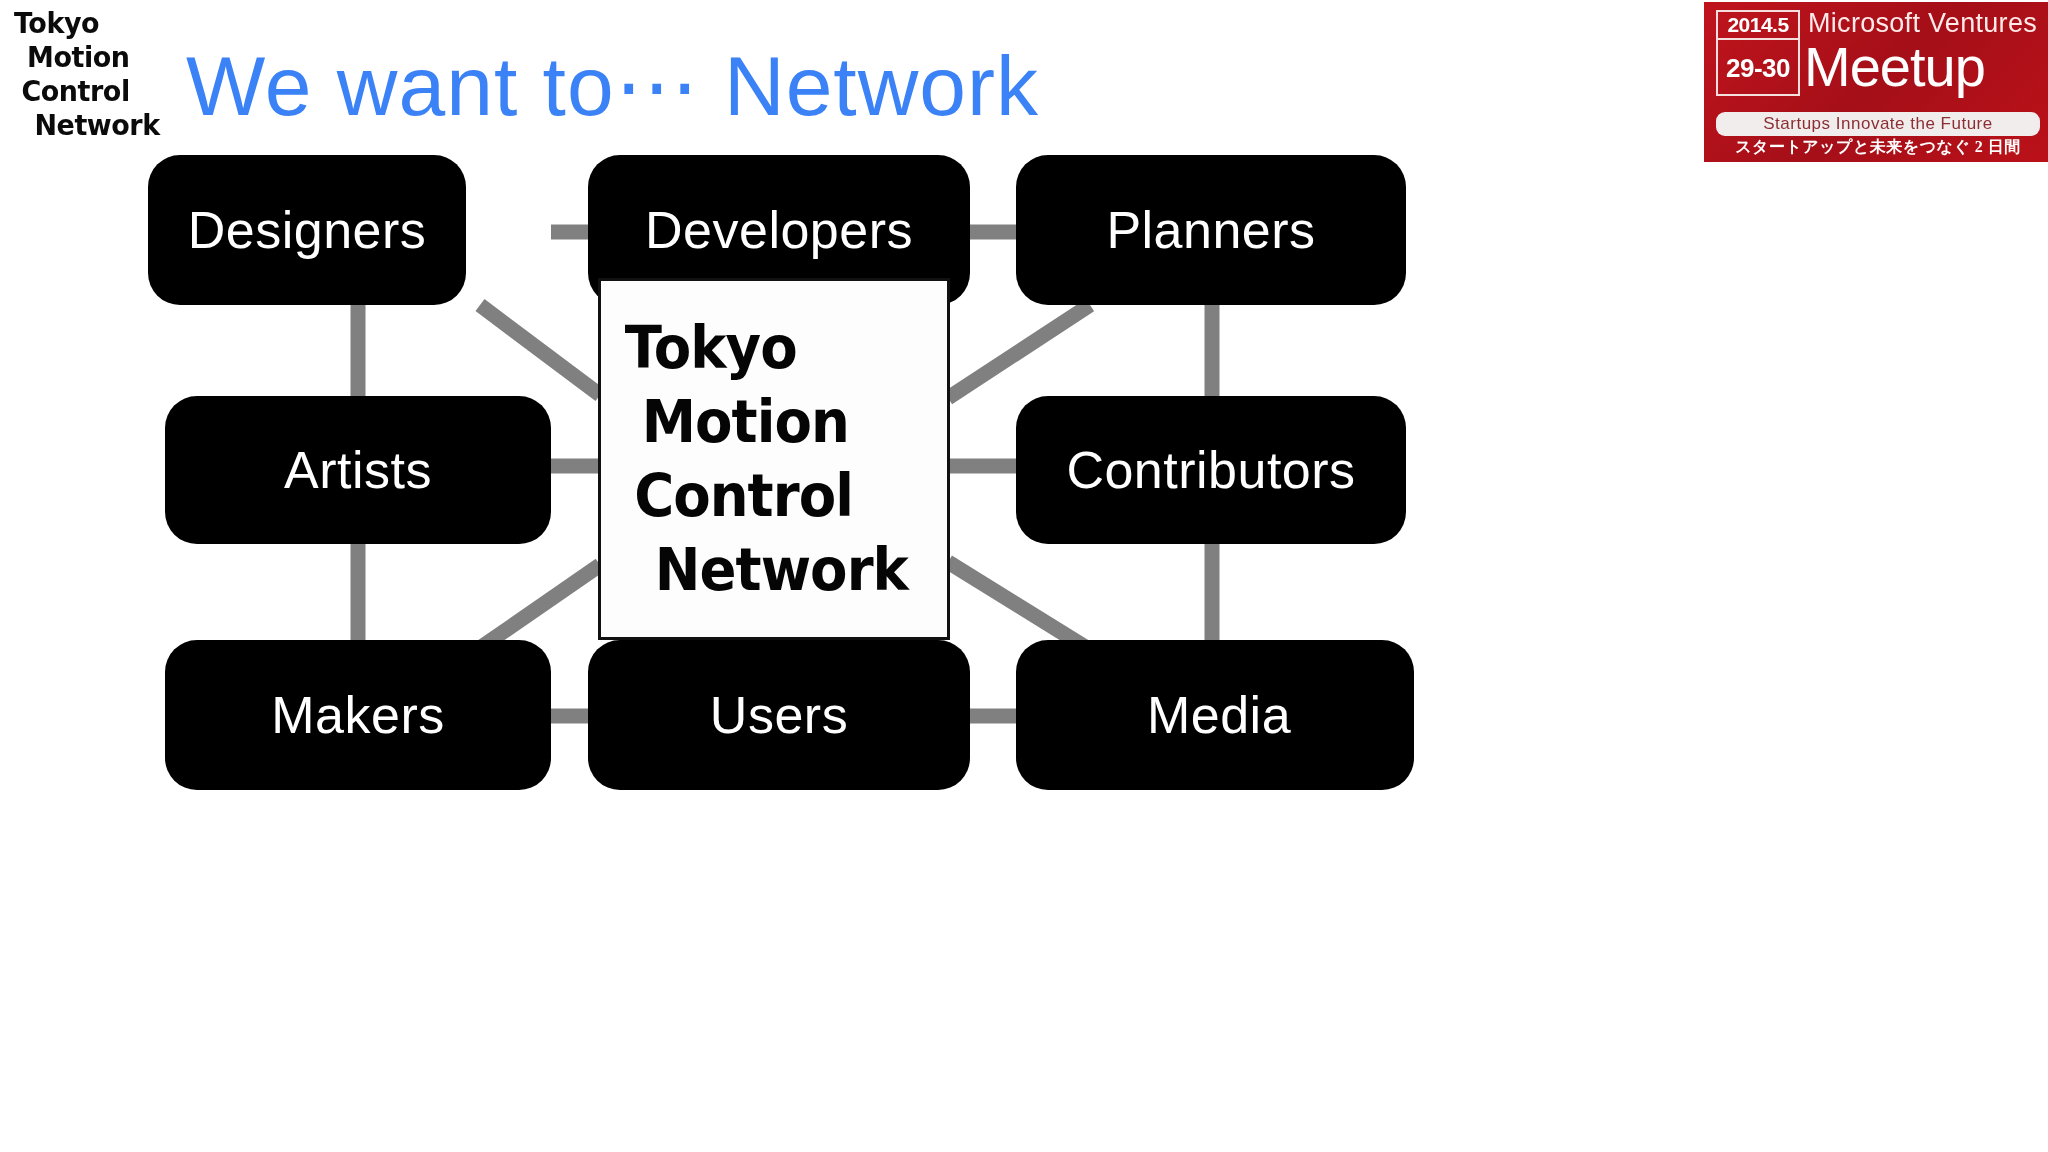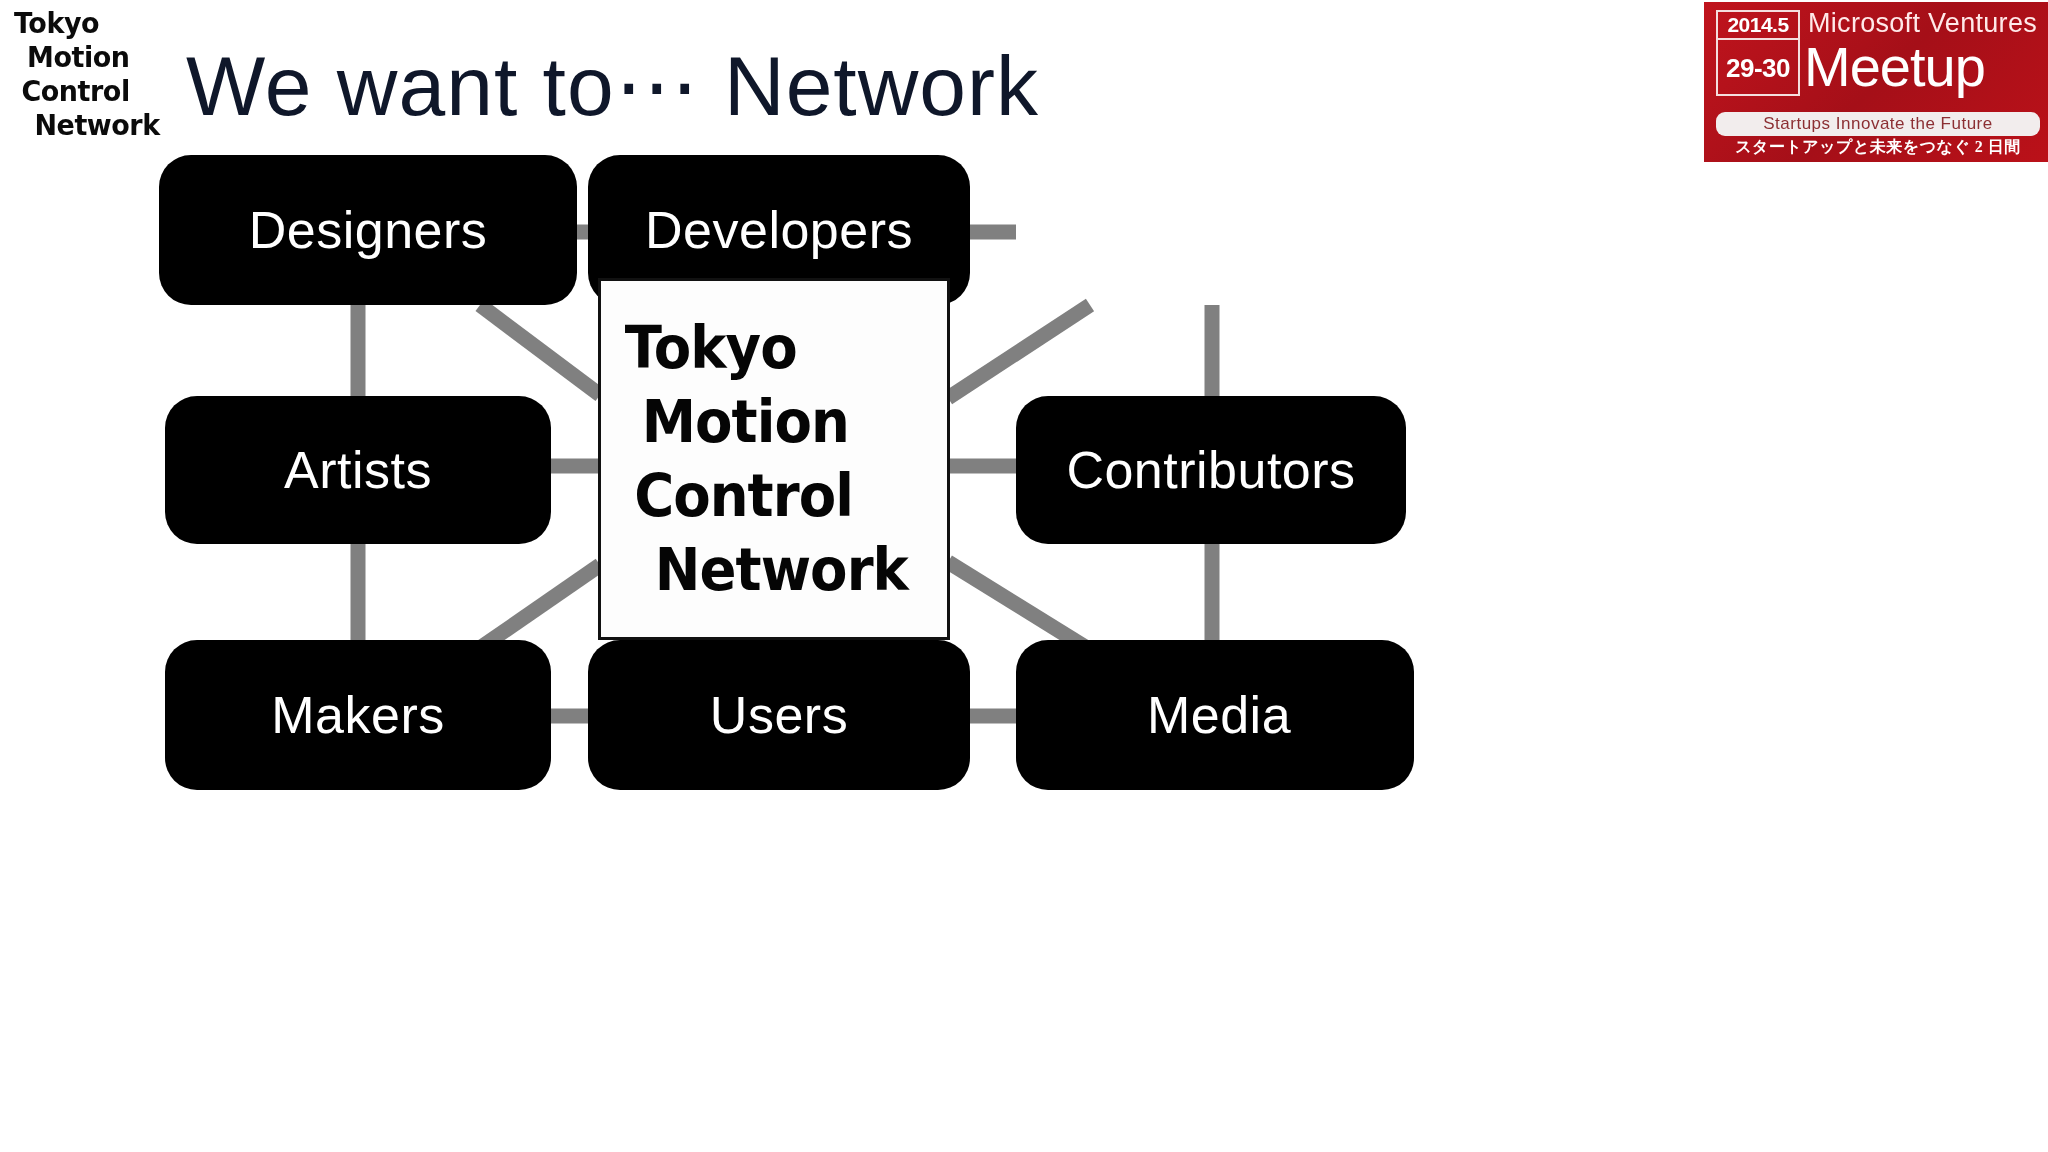--- a/index.html
+++ b/index.html
@@ -28,21 +28,21 @@
   #brand-logo .l1{padding-left:0px;}
   #brand-logo .l2{padding-left:14px;}
   #brand-logo .l3{padding-left:8px;}
   #brand-logo .l4{padding-left:22px;}
 
   #slide-title{
     position:absolute;left:186px;top:38px;
     font-family:"Liberation Sans", sans-serif;
     font-size:84px;
     font-weight:400;
-    color:#0f172a;
+    color:#3b82f6;
     letter-spacing:1px;
     white-space:nowrap;
     line-height:96px;
   }
 
   
   #event-badge{
     position:absolute;left:1696px;top:2px;
     width:348px;height:160px;
     background:#b5121b;
@@ -99,21 +99,21 @@
     color:#ffffff;
     display:flex;align-items:center;justify-content:center;
     font-family:"Liberation Sans", sans-serif;
     font-size:52px;
     font-weight:400;
     letter-spacing:0.5px;
     white-space:nowrap;
     z-index:3;
   }
 
-  #node-designers   {left:159px; top:155px; width:418px; height:150px;align-items:center;}
+  #node-designers   {left:148px; top:155px; width:318px; height:150px;align-items:center;}
   #node-developers  {left:588px; top:155px; width:382px; height:150px;}
   #node-planners    {left:1016px;top:155px; width:390px; height:150px;}
   #node-artists     {left:165px; top:396px; width:386px; height:148px;}
   #node-contributors{left:1016px;top:396px; width:390px; height:148px;}
   #node-makers      {left:165px; top:640px; width:386px; height:150px;}
   #node-users       {left:588px; top:640px; width:382px; height:150px;}
   #node-media       {left:1016px;top:640px; width:390px; height:150px;padding-left:8px;}
 
   
   #center-card{
@@ -201,20 +201,23 @@
       <line x1="948" y1="562" x2="1090" y2="650"></line>
     </g>
   </svg>
 
   <div class="node" id="node-designers">
     <span>Designers</span>
   </div>
   <div class="node" id="node-developers">
     <span>Developers</span>
   </div>
+  <div class="node" id="node-planners">
+    <span>Planners</span>
+  </div>
   <div class="node" id="node-artists">
     <span>Artists</span>
   </div>
   <div class="node" id="node-contributors">
     <span>Contributors</span>
   </div>
   <div class="node" id="node-makers">
     <span>Makers</span>
   </div>
   <div class="node" id="node-users">

